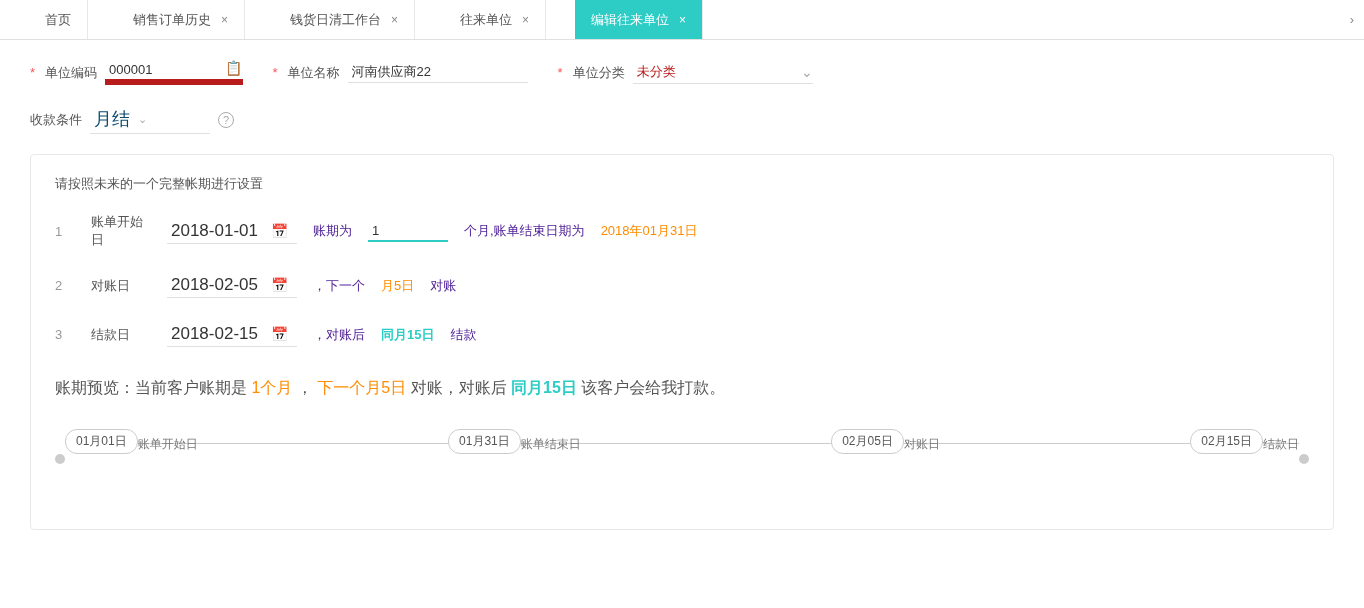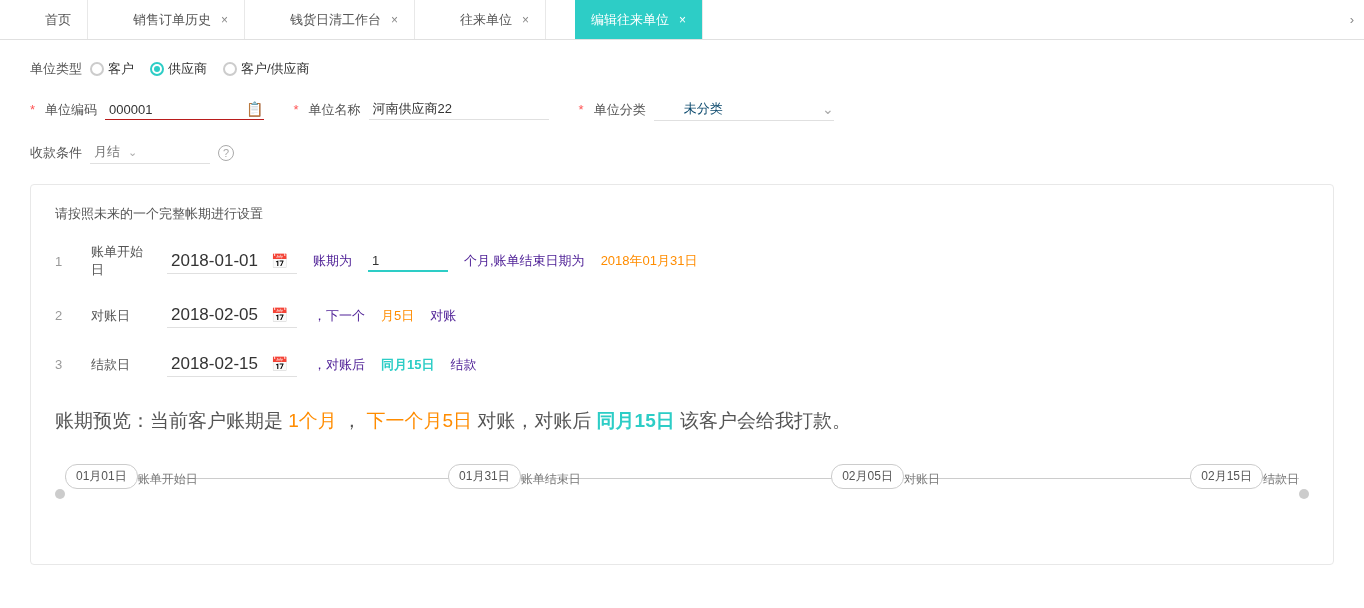--- a/index.html
+++ b/index.html
@@ -118,23 +118,23 @@
       outline: none;
       padding: 2px 4px;
       font-size: 13px;
       color: #333;
       background: transparent;
       width: 140px;
     }
 
     .input-with-icon {
       display: flex;
-      align-items: center;
-      border-bottom: 1px solid #b91c1c;
-      gap: 21px;
+      align-items: flex-start;
+      border-bottom: 6px solid #b91c1c;
+      gap: 0;
     }
     .input-with-icon input {
       border: none;
       outline: none;
       font-size: 13px;
       color: #333;
       background: transparent;
       width: 120px;
       padding: 2px 4px;
     }
@@ -146,22 +146,22 @@
     }
 
     .select-with-arrow {
       display: flex;
       align-items: center;
       border-bottom: 1px solid #e0e0e0;
       gap: 4px;
       min-width: 120px;
     }
     .select-label-val {
-      color: #737373;
-      font-size: 13px;
+      color: #0c4a6e;
+      font-size: 18px;
       padding: 2px 4px;
     }
     .select-arrow {
       color: #aaa;
       font-size: 11px;
       cursor: pointer;
     }
 
     .dropdown-icon {
       color: #aaa;
@@ -249,21 +249,21 @@
       width: 70px;
       padding: 2px 4px;
     }
 
     .row-text { color: #4c1d95; font-size: 13px; }
     .highlight-orange { color: #ff8c00; font-weight: 500; }
     .highlight-teal { color: #2dcdc6; font-weight: 700; }
 
     
     .preview-text {
-      font-size: 19px;
+      font-size: 16px;
       color: #555;
       margin-bottom: 20px;
       margin-top: 31px;
     }
 
     
     .timeline-wrap {
       padding: 10px 0 20px 0;
       position: relative;
     }
@@ -320,59 +320,40 @@
   </div>
   <div class="tab-item active">
     <span>编辑往来单位</span>
     <span class="tab-close">×</span>
   </div>
   <div class="tab-arrow">›</div>
 </div>
 
 <div class="main-content">
 
-  <div class="form-row">
-    <div class="form-group">
-      <span class="form-label">单位类型</span>
-      <div class="radio-group">
-        <label class="radio-item">
-          <div class="radio-circle"></div>
-          <span>客户</span>
-        </label>
-        <label class="radio-item">
-          <div class="radio-circle checked"></div>
-          <span>供应商</span>
-        </label>
-        <label class="radio-item">
-          <div class="radio-circle"></div>
-          <span>客户/供应商</span>
-        </label>
-      </div>
-    </div>
-  </div>
 
   <div class="form-row">
     <div class="form-group">
       <span class="required-star">*</span>
       <span class="form-label">单位编码</span>
       <div class="input-with-icon">
         <input type="text" value="000001" style="">
         <span class="calendar-icon">📋</span>
       </div>
     </div>
     <div class="form-group">
       <span class="required-star">*</span>
       <span class="form-label">单位名称</span>
       <input type="text" class="form-input" style="width: 180px;" value="河南供应商22">
     </div>
     <div class="form-group">
       <span class="required-star">*</span>
       <span class="form-label">单位分类</span>
       <div class="select-with-arrow" style="width:180px;">
-        <span style="color:#0c4a6e; font-size:13px; padding: 2px 4px; flex:1;margin-left:26px;">未分类</span>
+        <span style="color:#b91c1c; font-size:13px; padding: 2px 4px; flex:1;">未分类</span>
         <span class="dropdown-icon">⌄</span>
       </div>
     </div>
   </div>
 
   <div class="form-row">
     <div class="form-group">
       <span class="form-label">收款条件</span>
       <div class="select-with-arrow">
         <span class="select-label-val">月结</span>

